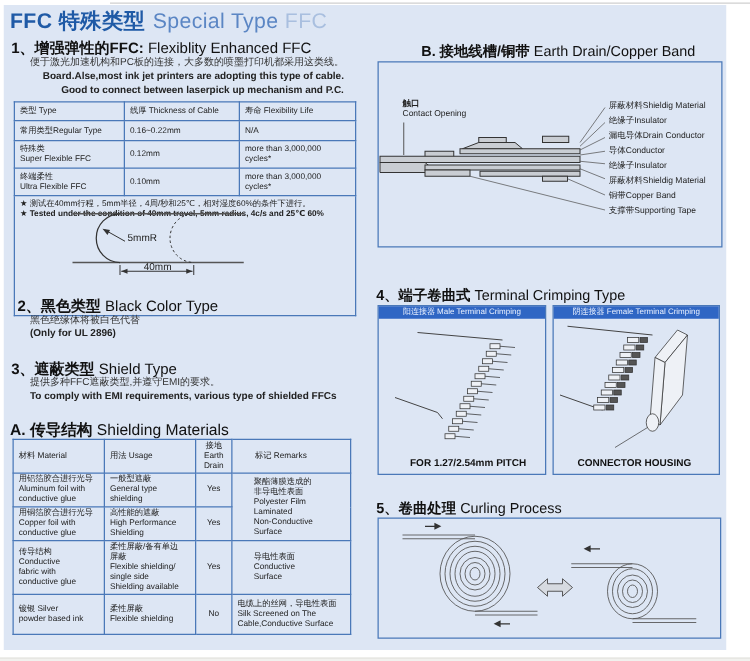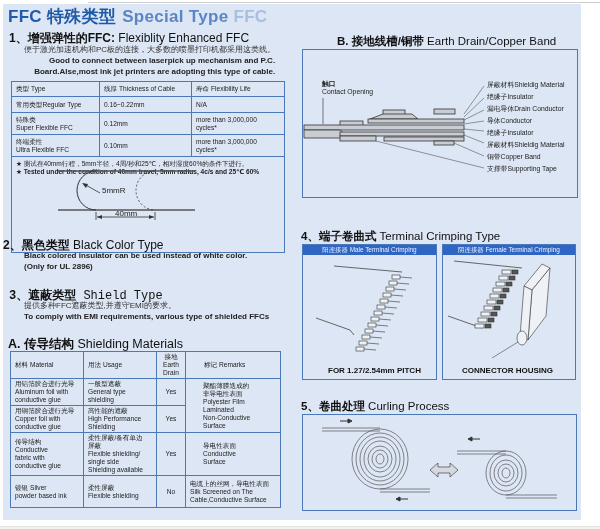--- a/index.html
+++ b/index.html
@@ -2,21 +2,21 @@
 <html><head>
 <meta charset="utf-8">
 <style>
   * { box-sizing: border-box; margin: 0; padding: 0; }
   html, body { width: 600px; height: 529px; background: #ffffff; overflow: hidden; }
   body { font-family: "Liberation Sans", "DejaVu Sans", sans-serif; color: #1b1b1b; position: relative; }
   .topline { position: absolute; left: 88px; top: 0; width: 512px; height: 3px; border-bottom: 1px solid #cfcfcf; }
   .panel { position: absolute; left: 3px; top: 4px; width: 578px; height: 516px; background: #dde6f4; }
   .bottomline { position: absolute; left: 0; top: 526px; width: 600px; height: 3px; background: #f1f1ee; border-top: 1px solid #e3e3e0; }
   .title { position: absolute; left: 8px; top: 5px; font-size: 17px; font-weight: bold; color: #1f5aa6; letter-spacing: 0.3px; white-space: nowrap; }
-  .title .en { font-weight: bold; color: #5b86c4; margin-left: 6px; }
+  .title .en { font-weight: normal; color: #5b86c4; margin-left: 6px; }
   .title .en .fade { color: #a9bfdf; }
   .h2 { position: absolute; font-size: 12px; font-weight: bold; color: #111; white-space: nowrap; }
   .h2 .en { font-weight: normal; }
   .p { position: absolute; font-size: 8px; font-weight: bold; color: #222; line-height: 11px; white-space: nowrap; }
   .p .cn { font-weight: normal; color: #333; font-size: 8px; }
   table { border-collapse: collapse; position: absolute; background: #dde6f4; }
   td, th { border: 1.3px solid #4a78b8; font-size: 6.6px; color: #222; text-align: left; padding: 1px 4px; line-height: 8px; font-weight: normal; vertical-align: middle; }
   .t1 td { height: 16px; }
   .t1 .hdr td { height: 15px; }
   .t1 .note td { font-size: 6.6px; padding: 2px 4px; height: 22px; }
@@ -38,22 +38,22 @@
 <div class="title">
   <span>FFC 特殊类型</span><span class="en"><span>Special Type </span><span class="fade">FFC</span></span>
 </div>
 
 <div class="h2" style="left:9px; top:30px;">
   <span>1、增强弹性的FFC:</span>
   <span class="en">Flexiblity Enhanced FFC</span>
 </div>
 <div class="p" style="left:24px; top:44px;text-align:right;">
   <div class="cn">便于激光加速机构和PC板的连接，大多数的喷墨打印机都采用这类线。</div>
+  <div>Board.Alse,most ink jet printers are adopting this type of cable.</div>
   <div>Good to connect between laserpick up mechanism and P.C.</div>
-  <div>Board.Alse,most ink jet printers are adopting this type of cable.</div>
 </div>
 
 <table class="t1" style="left:11px; top:81px; width:274px;">
   <tbody>
       <tr class="hdr">
     <td style="width:88px">类型 Type</td>
     <td style="width:92px">线厚 Thickness of Cable</td>
     <td>寿命 Flexibility Life</td>
   </tr>
   <tr>
@@ -103,30 +103,30 @@
   <polygon points="82,23 88,24 86,28" fill="#333"></polygon>
   <line x1="96" y1="52" x2="96" y2="60" stroke="#333" stroke-width="0.8"></line>
   <line x1="155" y1="52" x2="155" y2="60" stroke="#333" stroke-width="0.8"></line>
   <line x1="97" y1="57" x2="154" y2="57" stroke="#333" stroke-width="0.8"></line>
   <polygon points="97,57 102,55 102,59" fill="#333"></polygon>
   <polygon points="154,57 149,55 149,59" fill="#333"></polygon>
 </svg>
 <div class="label" style="left:102px; top:187px; font-size:8px;text-align:center;">5mmR</div>
 <div class="label" style="left:115px; top:210px; font-size:8px;">40mm</div>
 
-<div class="h2" style="left:3px; top:237px;">
+<div class="h2" style="left:14px; top:237px;">
   <span>2、黑色类型</span>
   <span class="en">Black Color Type</span>
 </div>
 <div class="p" style="left:24px; top:250px;">
-  <div>Black colored insulator can be used instead of white color.</div>
+  <div class="cn">黑色绝缘体将被白色代替</div>
   <div>(Only for UL 2896)</div>
 </div>
 
-<div class="h2" style="left:9px; top:287px;font-family:Liberation Mono, monospace;">
+<div class="h2" style="left:9px; top:287px;">
   <span>3、遮蔽类型</span>
   <span class="en">Shield Type</span>
 </div>
 <div class="p" style="left:24px; top:300px;">
   <div class="cn">提供多种FFC遮蔽类型,并遵守EMI的要求。</div>
   <div>To comply with EMI requirements, various type of shielded FFCs</div>
 </div>
 
 <div class="h2" style="left:8px; top:336px; font-size:12.5px;">
   <span>A. 传导结构</span>

